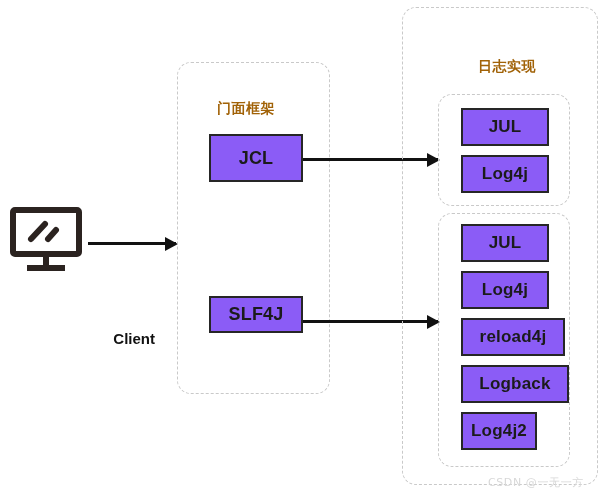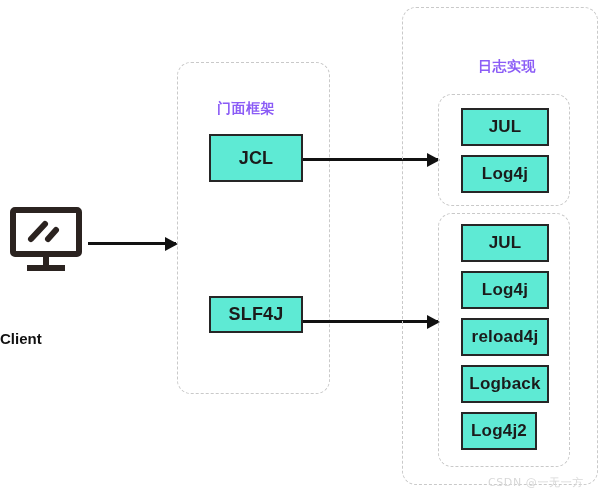--- a/index.html
+++ b/index.html
@@ -23,35 +23,35 @@
     border-radius: 14px;
     box-sizing: border-box;
     background: transparent;
   }
 
   
   .node {
     position: absolute;
     box-sizing: border-box;
     border: 2px solid #262626;
-    background: #5eead4;
+    background: #8b5cf6;
     display: flex;
     align-items: center;
     justify-content: center;
     color: #1b1b1b;
     font-weight: bold;
     letter-spacing: .2px;
   }
   .node.big   { font-size: 18px; }
   .node.impl  { font-size: 17px; }
 
   
   .group-title {
     position: absolute;
-    color: #8b5cf6;
+    color: #a16207;
     font-weight: bold;
     font-size: 14px;
     white-space: nowrap;
     letter-spacing: .5px;
   }
 
   
   .arrow {
     position: absolute;
     height: 3px;
@@ -76,24 +76,25 @@
     left: 10px;
     top: 206px;
     width: 72px;
     height: 72px;
   }
   .client-label {
     position: absolute;
     left: 0px;
     top: 330px;
     width: 135px;
-    text-align: left;
+    text-align: right;
     font-size: 15px;
     font-weight: bold;
     color: #111111;
+    padding-left: 20px;
   }
 
   
   .watermark {
     position: absolute;
     left: 488px;
     top: 475px;
     font-size: 11px;
     color: #d8d8d8;
     letter-spacing: .6px;
@@ -136,19 +137,19 @@
 
   <div class="dashed-box" style="left:438px; top:94px; width:132px; height:112px;"></div>
 
   <div class="node impl" style="left:461px; top:108px; width:88px; height:38px;">JUL</div>
   <div class="node impl" style="left:461px; top:155px; width:88px; height:38px;">Log4j</div>
 
   <div class="dashed-box" style="left:438px; top:213px; width:132px; height:254px;"></div>
 
   <div class="node impl" style="left:461px; top:224px; width:88px; height:38px;">JUL</div>
   <div class="node impl" style="left:461px; top:271px; width:88px; height:38px;">Log4j</div>
-  <div class="node impl" style="left:461px; top:318px; width:88px; height:38px;">reload4j</div>
-  <div class="node impl" style="left:461px; top:365px; width:88px; height:38px;">Logback</div>
+  <div class="node impl" style="left:461px; top:318px; width:104px; height:38px;">reload4j</div>
+  <div class="node impl" style="left:461px; top:365px; width:108px; height:38px;">Logback</div>
   <div class="node impl" style="left:461px; top:412px; width:76px; height:38px;">Log4j2</div>
 
   <div class="watermark">CSDN @一无一方</div>
 
 </div>
 
 </body></html>

